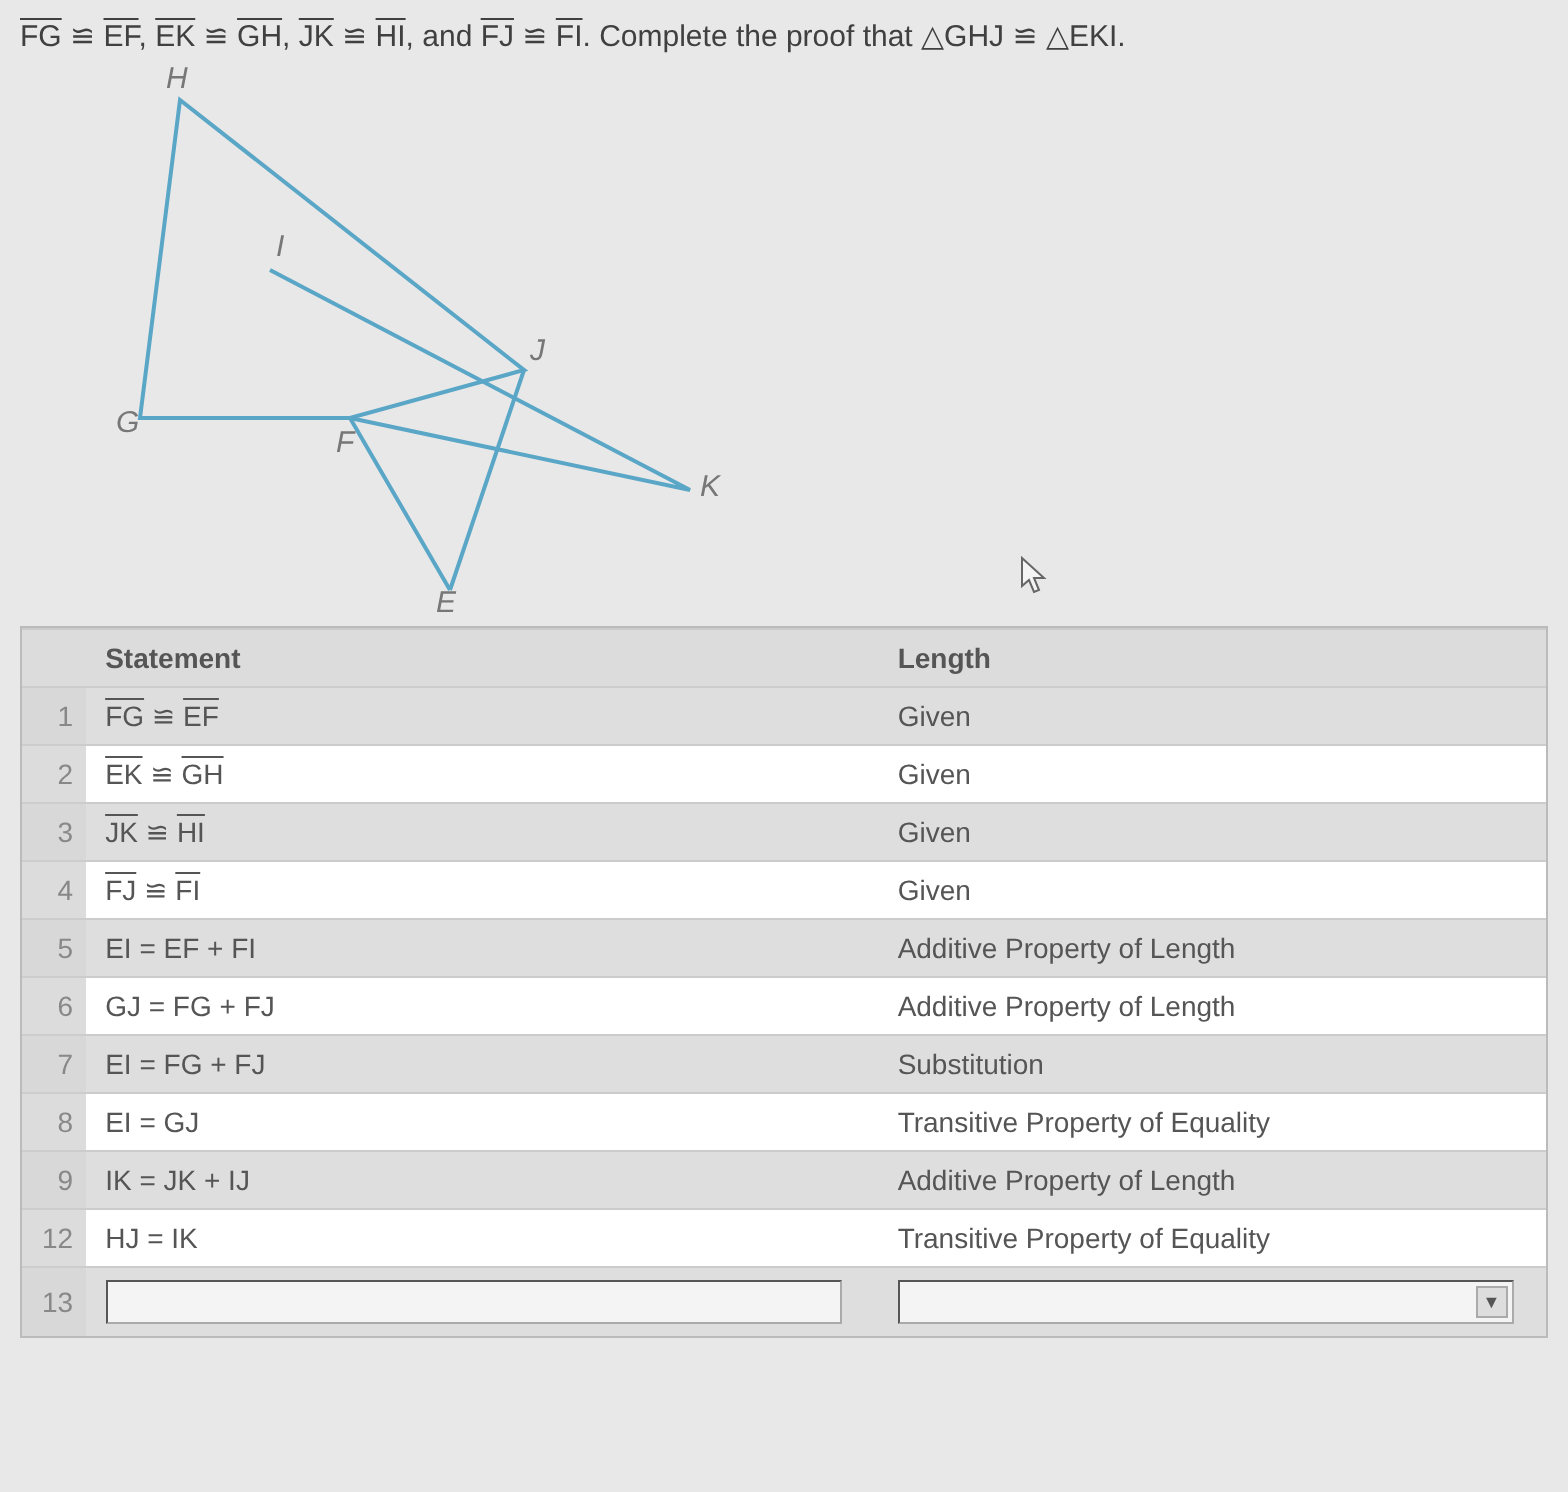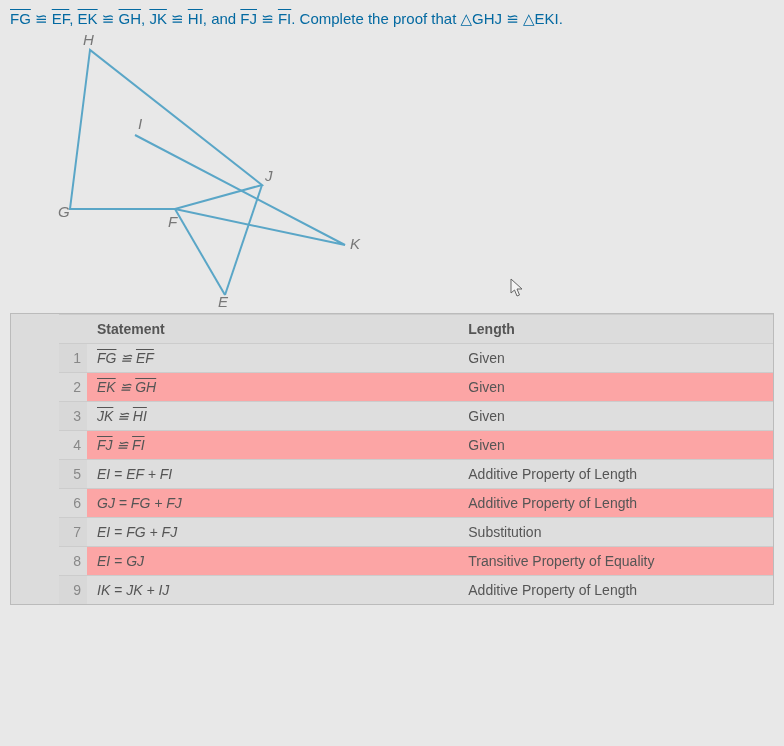--- a/index.html
+++ b/index.html
@@ -7,21 +7,21 @@
       font-family: 'Segoe UI', Tahoma, Geneva, Verdana, sans-serif;
       background: #e8e8e8;
       width: 784px;
       height: 746px;
       padding: 8px 10px;
       color: #666;
       font-size: 14px;
       overflow: hidden;
     }
     .problem-text {
-      color: #0369a1;
+      color: #404040;
       font-size: 15px;
       line-height: 1.5;
       margin-bottom: 4px;
     }
     .overline {
       text-decoration: overline;
       text-decoration-thickness: 1px;
     }
     .figure-area {
       width: 350px;
@@ -39,47 +39,45 @@
       position: absolute;
       left: 510px;
       top: 278px;
     }
     table.proof {
       width: 100%;
       border-collapse: separate;
       border-spacing: 0;
       background: #dcdcdc;
       border: 1px solid #bbb;
-      padding-left: 48px;
     }
     table.proof th {
       text-align: left;
       font-weight: bold;
       color: #555;
       padding: 6px 10px;
       background: #dcdcdc;
       border-top: 1px solid #ccc;
       font-size: 14px;
     }
     table.proof td {
       padding: 6px 10px;
       border-top: 1px solid #ccc;
       color: #555;
       font-size: 14px;
-      background: #fca5a5;
+      background: #ffffff;
     }
     table.proof td.num {
       width: 28px;
       text-align: right;
       color: #888;
       background: #dcdcdc;
       padding-right: 6px;
     }
     table.proof td.stmt {
-      font-style: italic;
       width: 52%;
     }
     table.proof tr:nth-child(odd) td { background: #dedede; }
     table.proof tr:nth-child(odd) td.num { background: #d8d8d8; }
     .input-cell {
       background: #f4f4f4;
       border: 1px inset #aaa;
       height: 22px;
       width: 98%;
     }
@@ -181,14 +179,30 @@
       <tr>
         <td class="num">8</td>
         <td class="stmt">EI = GJ</td>
         <td>Transitive Property of Equality</td>
       </tr>
       <tr>
         <td class="num">9</td>
         <td class="stmt">IK = JK + IJ</td>
         <td>Additive Property of Length</td>
       </tr>
+      <tr>
+        <td class="num">12</td>
+        <td class="stmt">HJ = IK</td>
+        <td>Transitive Property of Equality</td>
+      </tr>
+      <tr>
+        <td class="num">13</td>
+        <td class="stmt">
+          <div class="input-cell"></div>
+        </td>
+        <td>
+          <div class="select-cell">
+            <div class="select-caret">▼</div>
+          </div>
+        </td>
+      </tr>
     </tbody>
 </table>
 
 </body></html>

